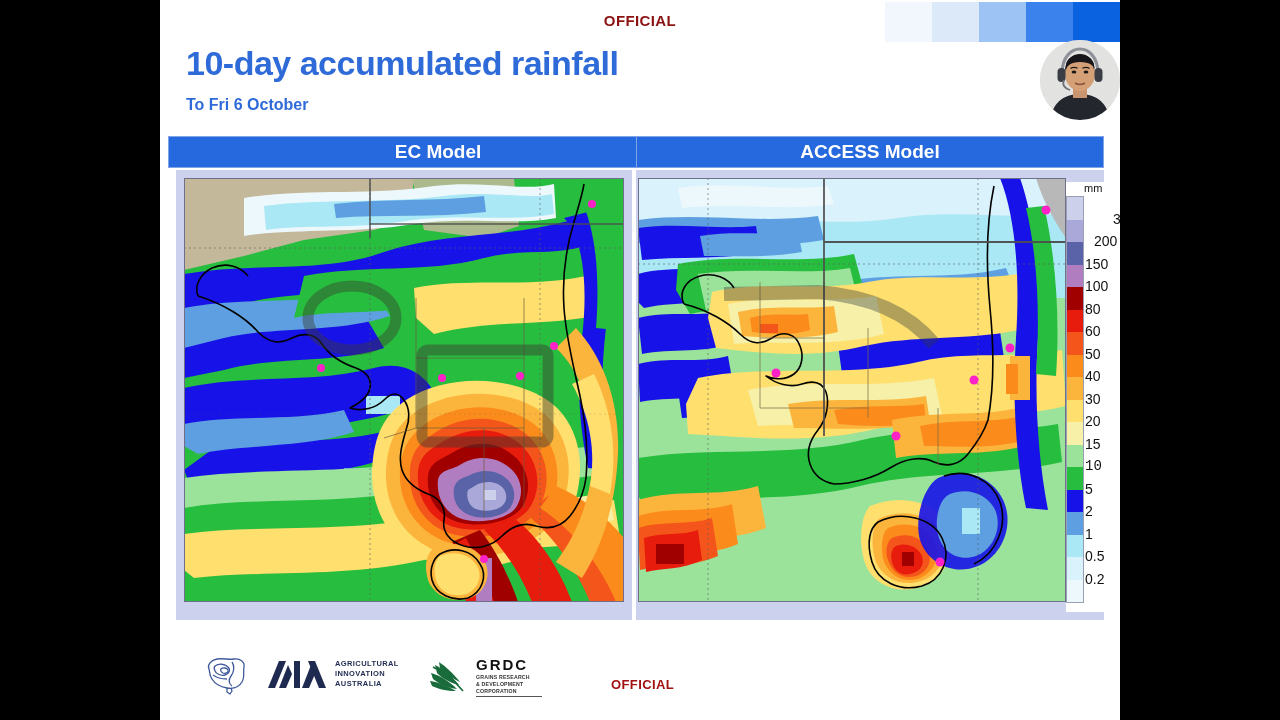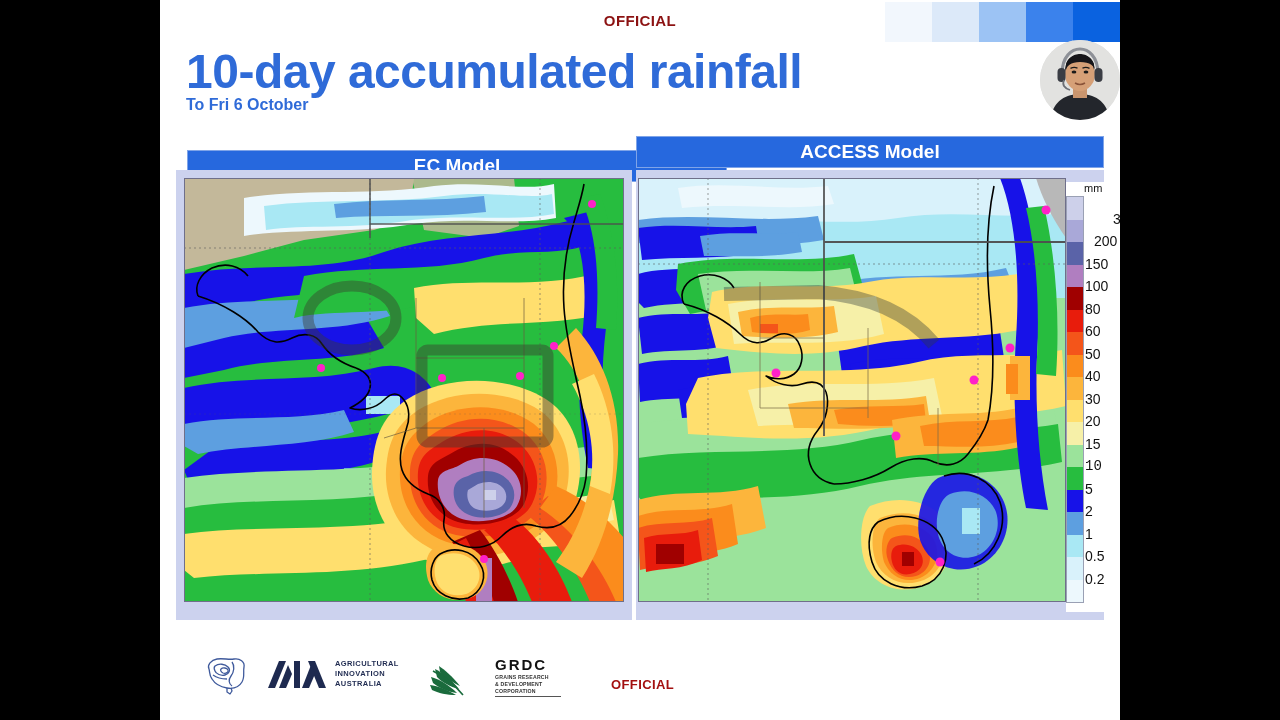--- a/index.html
+++ b/index.html
@@ -25,31 +25,31 @@
   
   #swatch-strip{position:absolute;right:0;top:2px;display:flex;height:40px;}
   #swatch-strip .sw{width:47px;height:40px;}
 
   
   #webcam{position:absolute;left:880px;top:40px;width:80px;height:80px;
      border-radius:50%;overflow:hidden;background:#dcdcdc;}
   #webcam svg{display:block;width:80px;height:80px;}
 
   
-  #title{position:absolute;left:26px;top:44px;font-size:48px;font-weight:bold;
+  #title{position:absolute;left:26px;top:44px;font-size:34px;font-weight:bold;
      color:#2f6bd8;letter-spacing:-0.5px;white-space:nowrap;}
   #subtitle{position:absolute;left:26px;top:96px;font-size:16px;font-weight:bold;
      color:#2f6bd8;white-space:nowrap;}
 
   
   .hdr{position:absolute;top:136px;height:32px;background:#2668de;
      border:1px solid #7fa4e8;box-sizing:border-box;color:#fff;
      font-size:19px;font-weight:bold;display:flex;align-items:center;
      justify-content:center;}
-  #hdr-ec{left:27px;width:540px;margin-top:14px;}
+  #hdr-ec{left:8px;width:540px;}
   #hdr-access{left:476px;width:468px;}
 
   
   .panel{position:absolute;top:170px;background:#ccd2ee;box-sizing:border-box;}
   #panel-ec{left:16px;width:456px;height:450px;}
   #panel-access{left:476px;width:468px;height:450px;}
 
   .mapbox{position:absolute;overflow:hidden;background:#9fd0ee;}
   #map-ec{left:8px;top:8px;width:440px;height:424px;}
   #map-access{left:2px;top:8px;width:428px;height:424px;}
@@ -65,21 +65,21 @@
   #cb-labels .lbl{font-size:14px;color:#111;line-height:1;
       position:absolute;left:0;white-space:nowrap;}
 
   
   #footer{position:absolute;left:11px;top:645px;width:960px;height:60px;}
   .logo{position:absolute;top:8px;}
   #logo-aus{left:30px;}
   #logo-aia{left:95px;top:14px;display:flex;align-items:center;gap:7px;}
   #aia-words{font-size:7.5px;font-weight:bold;color:#1e2a50;line-height:1.35;
      letter-spacing:.4px;}
-  #logo-grdc{left:258px;top:12px;display:flex;align-items:flex-end;gap:22px;}
+  #logo-grdc{left:258px;top:12px;display:flex;align-items:center;gap:3px;}
   #grdc-words{line-height:1.1;}
   #grdc-main{font-size:15px;font-weight:bold;color:#111;letter-spacing:2px;}
   #grdc-sub{font-size:5.2px;font-weight:bold;color:#333;letter-spacing:.2px;
      line-height:1.35;border-bottom:1px solid #555;padding-bottom:1px;
      width:66px;}
   #official-bottom{position:absolute;left:440px;top:32px;font-size:13px;
      font-weight:bold;color:#a31010;letter-spacing:.4px;}
 </style>
 </head>
 <body>

